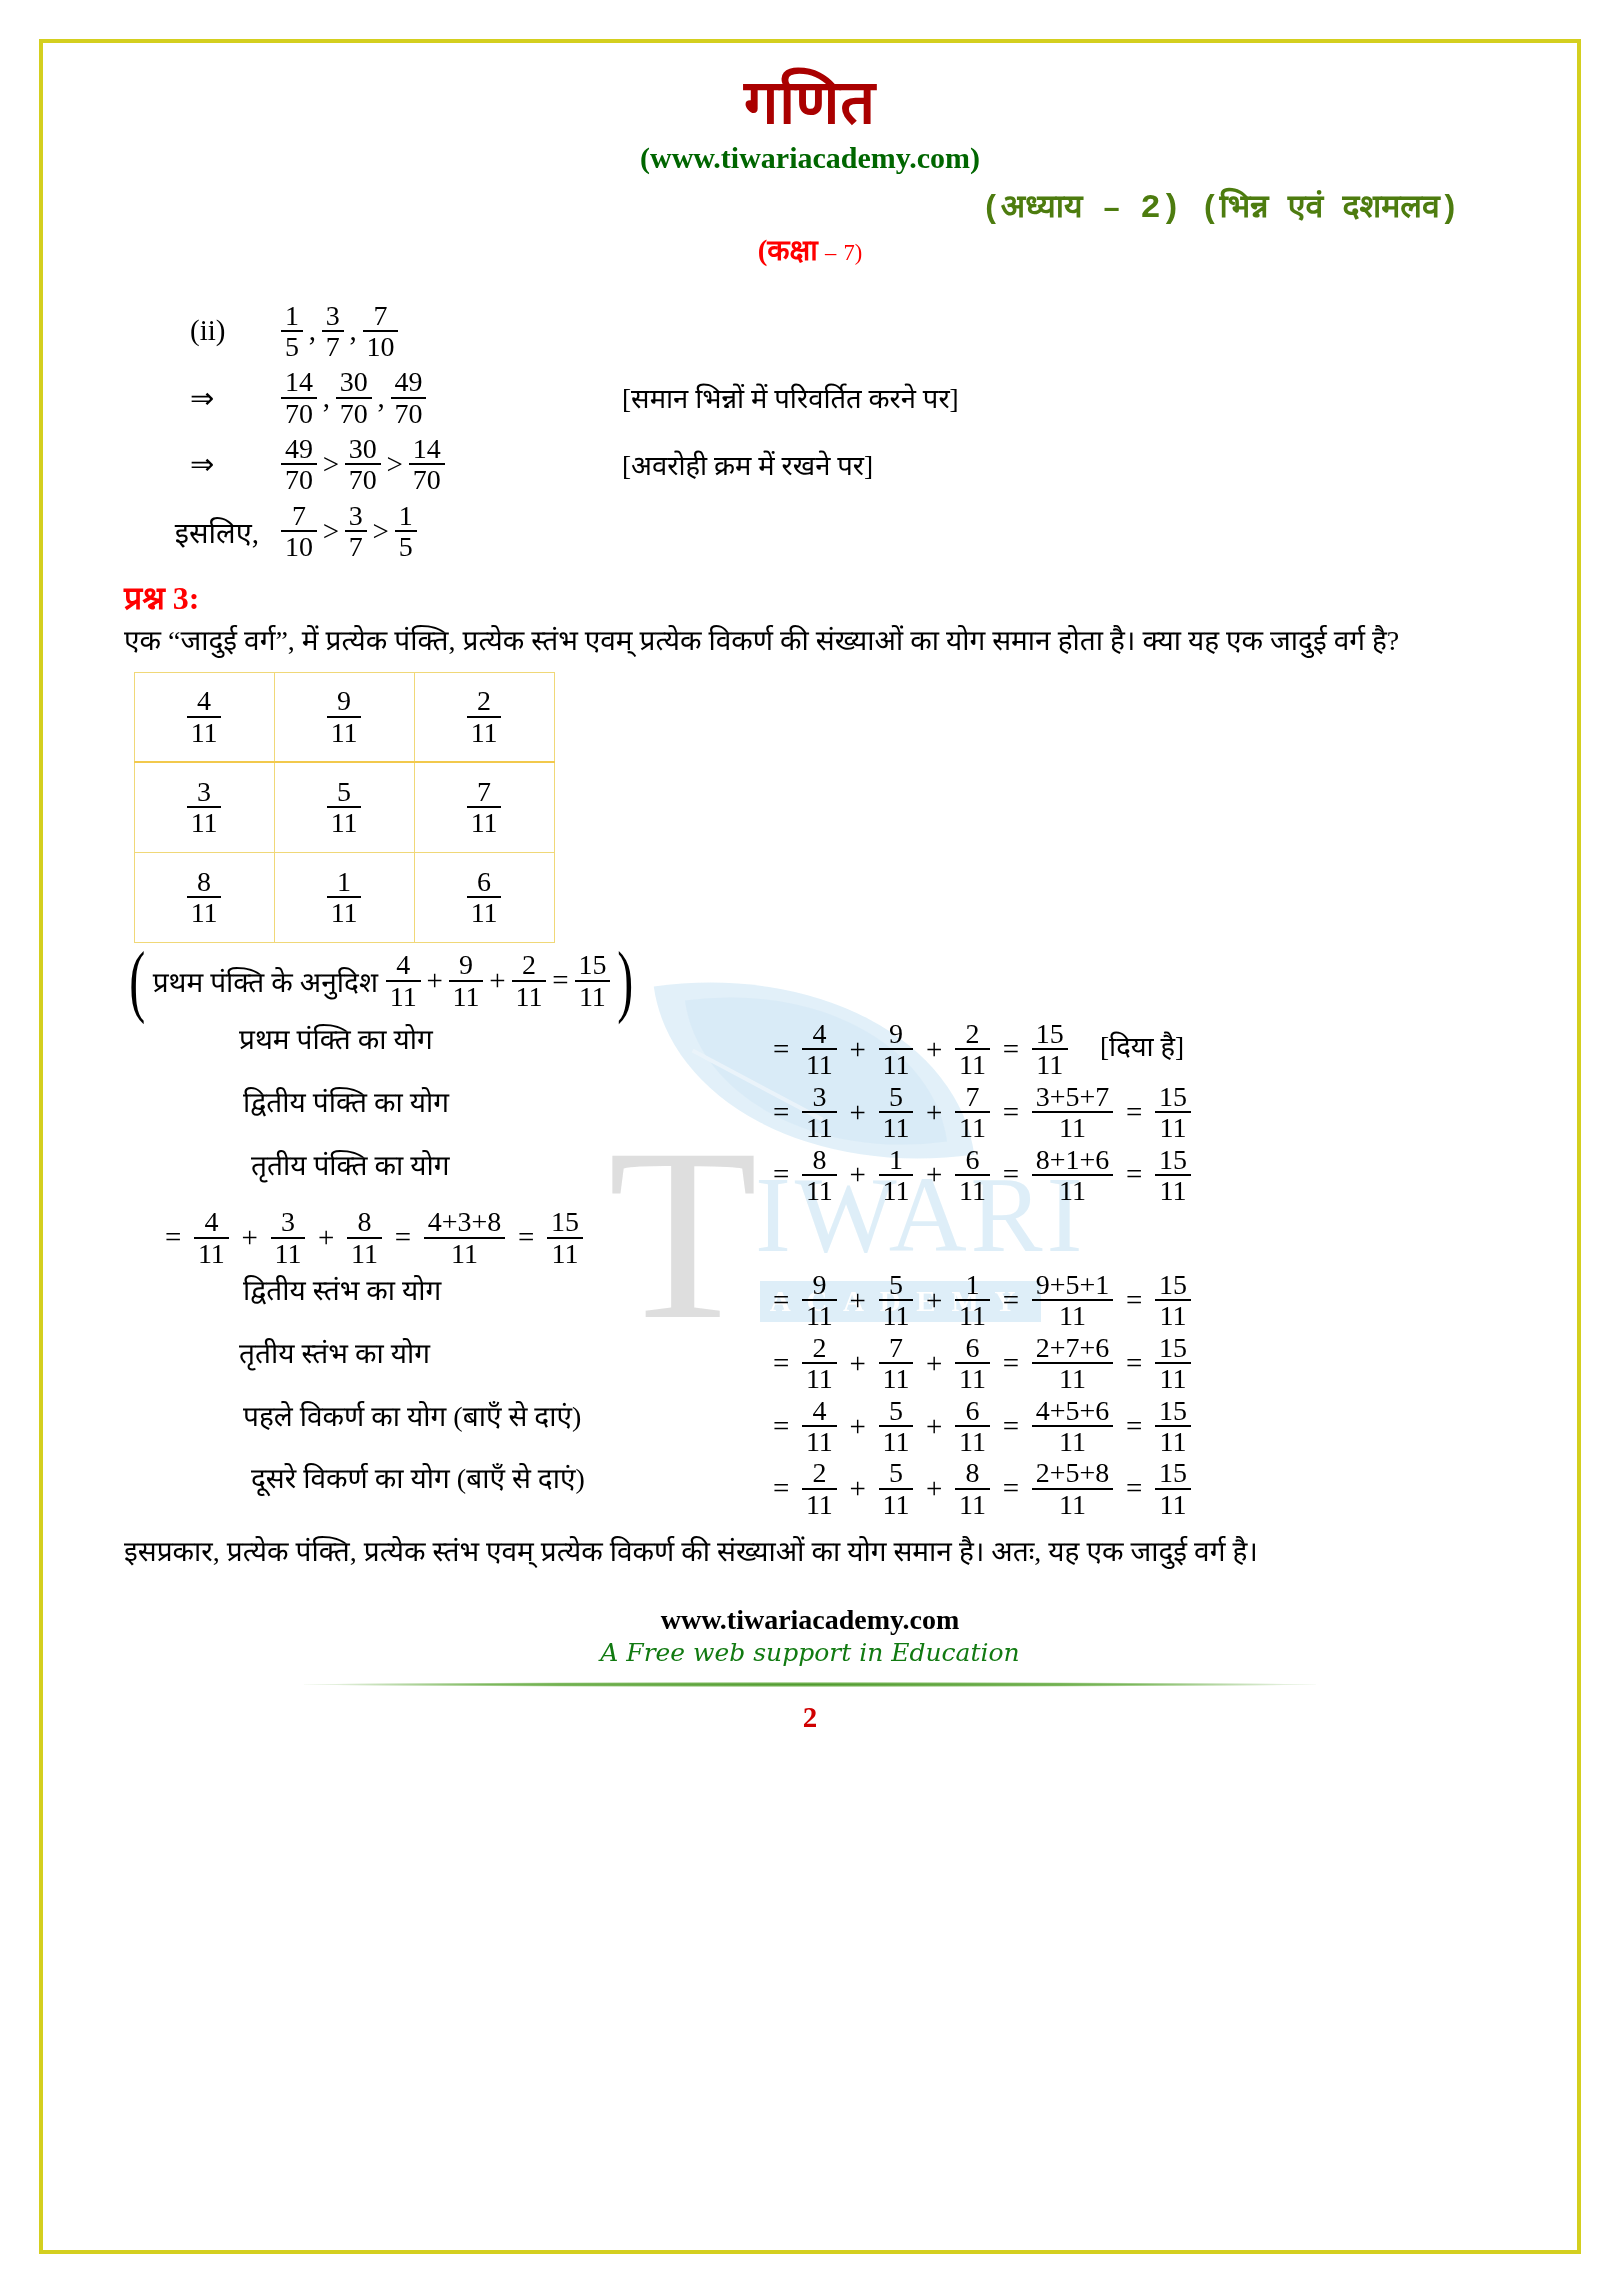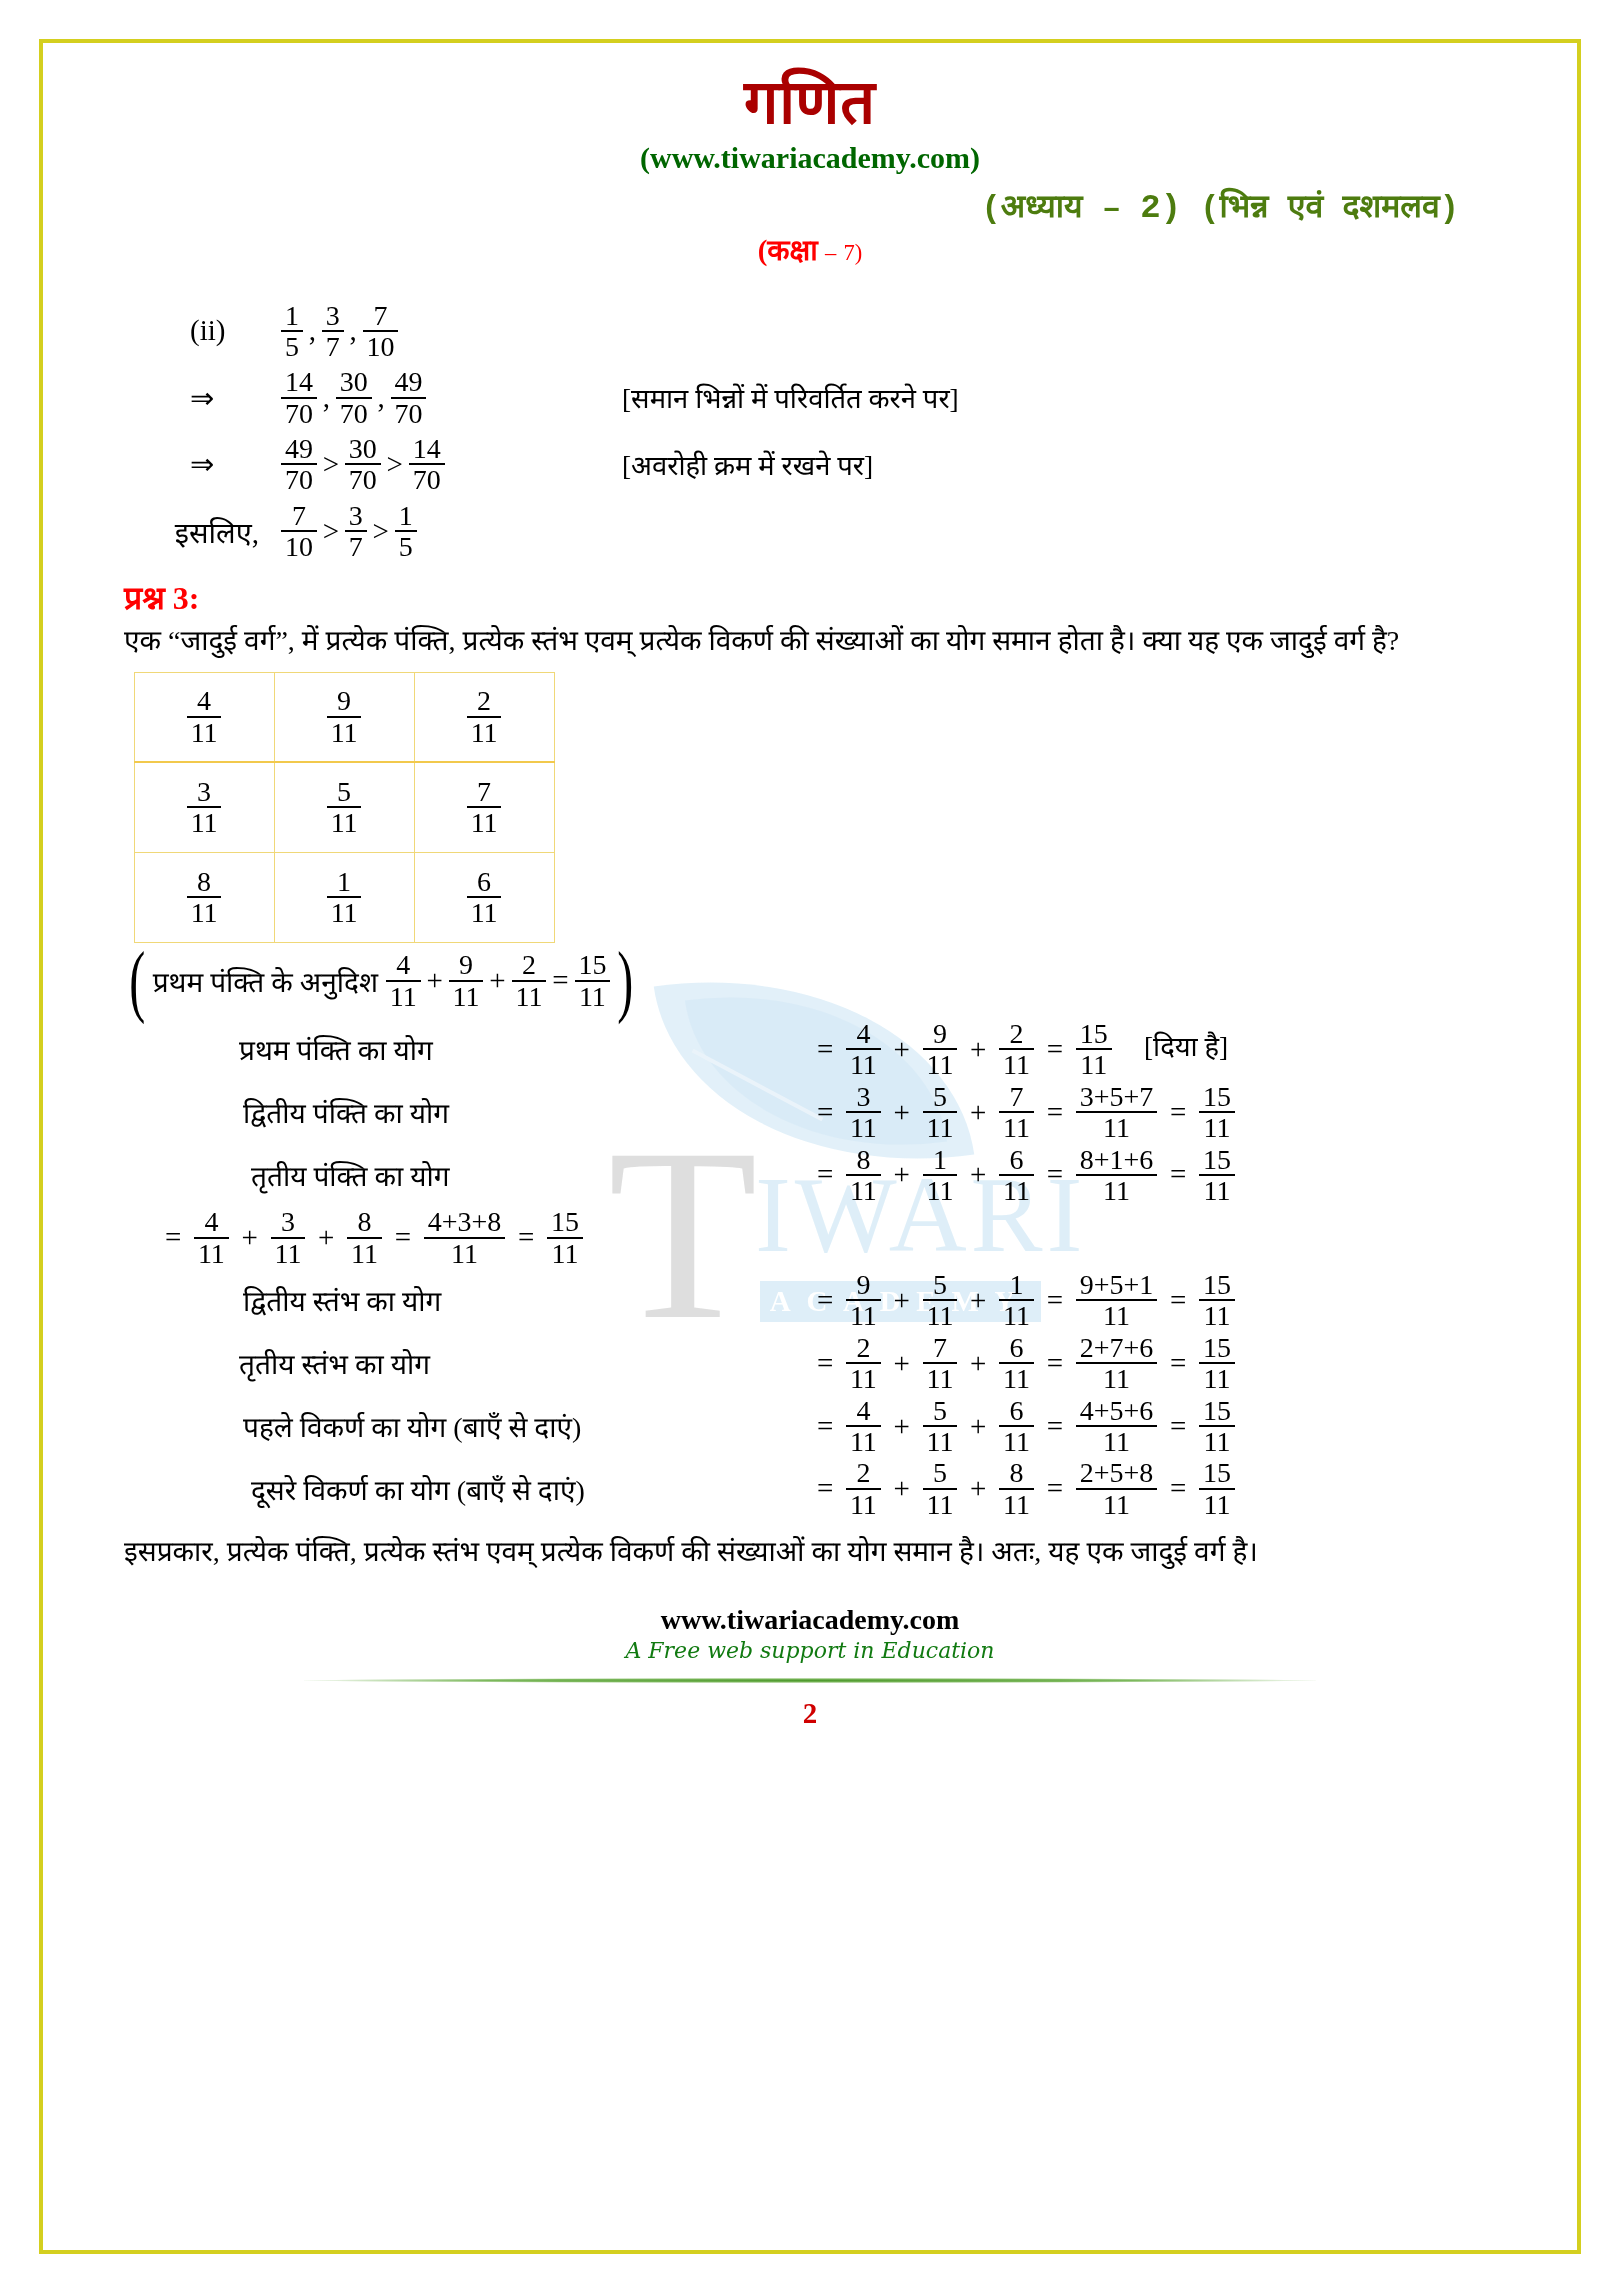--- a/index.html
+++ b/index.html
@@ -193,24 +193,23 @@
     font-family:"Liberation Sans", sans-serif;
     overflow:hidden;
   }
   .ans-title {
     color:#0a7a33; font-weight:bold; font-size:32px;
   }
 
   
   .ans-list { margin-top: 7.8px; }
   .ans-row {
-    display:flex; align-items:center;
+    display:flex; align-items:flex-start;
     min-height: 59px;
     margin-bottom: 2px;
-    gap: 44px;
   }
   .ans-label {
     flex: 0 0 608px;
     font-size: 28px;
     padding-left: 78px;
   }
   .ans-label.ind1 { padding-left: 82px; }
   .ans-label.ind2 { padding-left: 90px; }
   .ans-math { flex: 1; font-size: 27.4px; white-space:nowrap; }
   .ans-tag { font-size: 27.4px; padding-left: 23.5px; }
@@ -222,21 +221,21 @@
     text-align: justify;
   }
 
   
   .footer { margin-top: 33px; text-align:center; }
   .footer .url {
     color:#000000; font-weight:bold; font-size:28px;
     font-family:"Liberation Serif", serif;
   }
   .footer .tag {
-    color:#117a11; font-size:22px; font-style:italic;
+    color:#117a11; font-size:25px; font-style:italic;
     font-family:"DejaVu Serif", serif;
     margin-top: 2px;
   }
   .footer .rule {
     margin: 15.7px auto 0 auto;
     width: 78%; height: 4.9px;
     background: radial-gradient(ellipse at center, #4f9a2f 0%, #7cb85c 45%, rgba(255,255,255,0) 72%);
   }
   .footer .pageno {
     margin-top: 13.7px; color:#d00000; font-weight:bold; font-size:29px;

